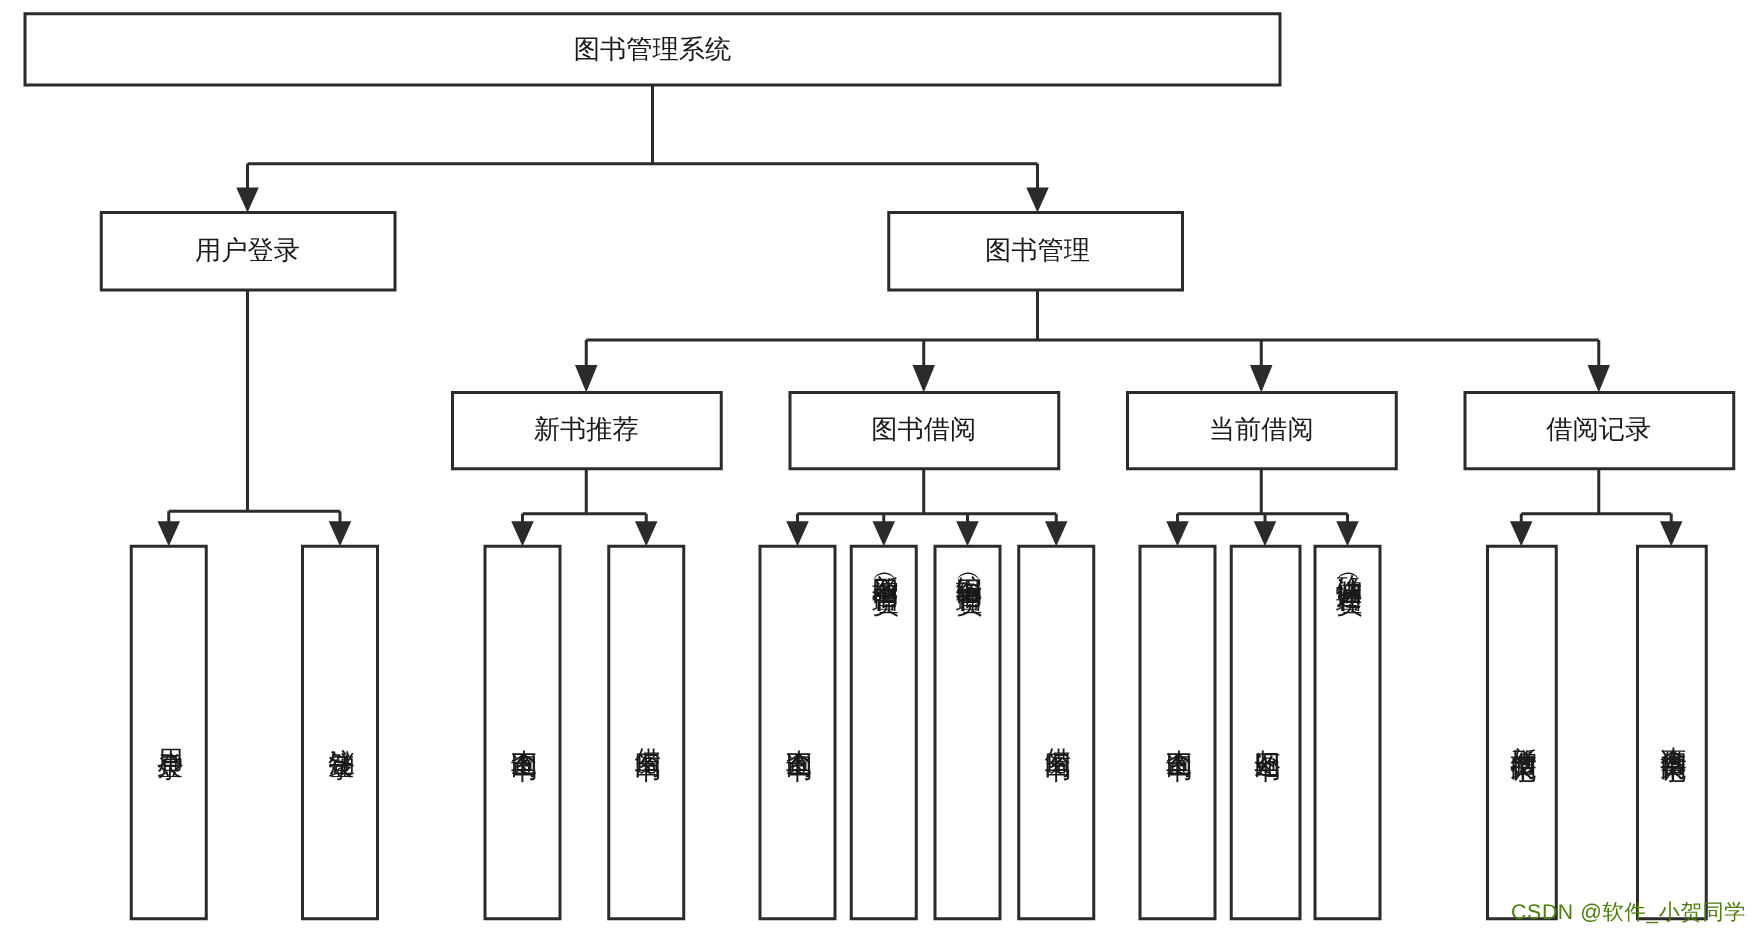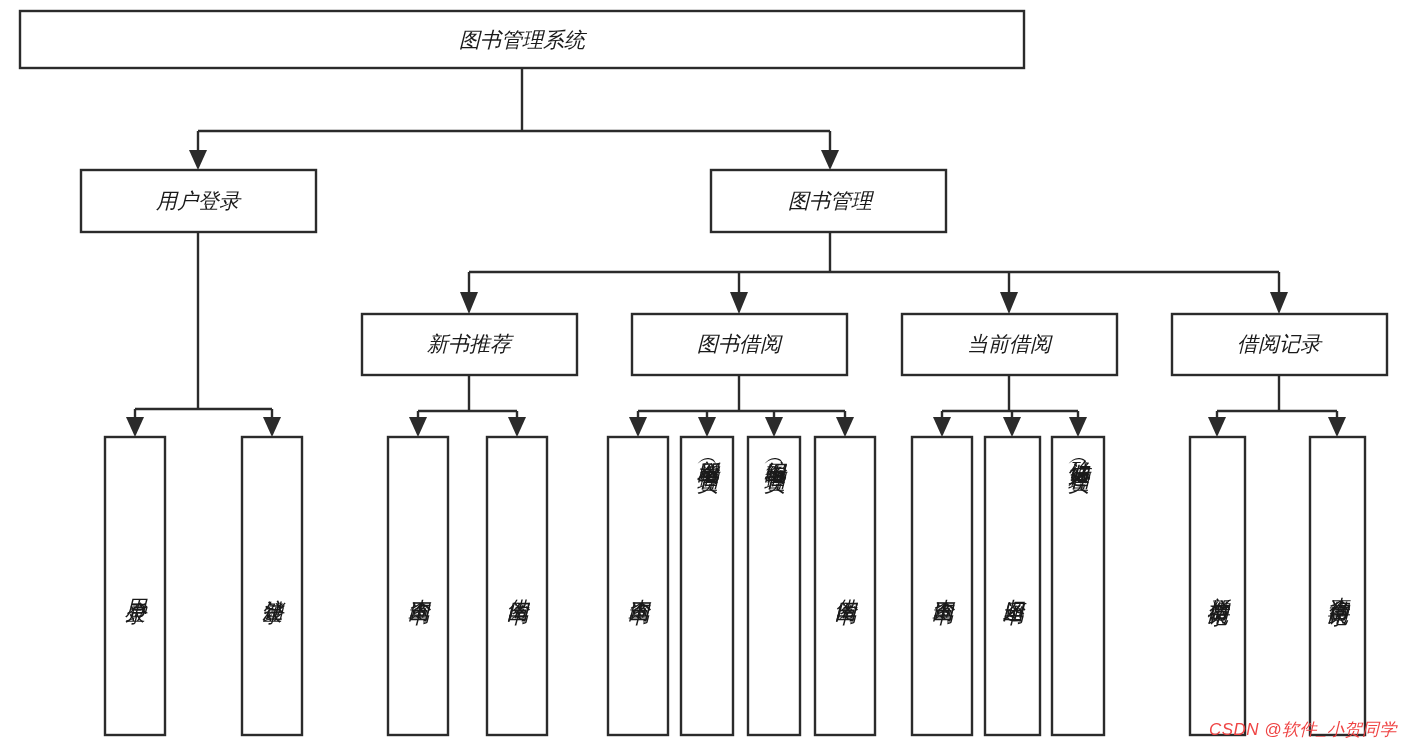--- a/index.html
+++ b/index.html
@@ -11,21 +11,20 @@
     width: 1405px;
     height: 747px;
     font-family: "Liberation Sans", "DejaVu Sans", sans-serif;
     overflow: hidden;
   }
   #diagram-root {
     position: relative;
     width: 1405px;
     height: 747px;
     background: #ffffff;
-    font-style: italic;
   }
   svg.diagram {
     position: absolute;
     left: 0;
     top: 0;
     width: 1405px;
     height: 747px;
     display: block;
   }
   .node-box {
@@ -68,21 +67,21 @@
     color: #1a1a1a;
     white-space: nowrap;
     text-align: center;
   }
   .watermark {
     position: absolute;
     right: 8px;
     bottom: 6px;
     font-family: "Liberation Sans", "DejaVu Sans", sans-serif;
     font-size: 17px;
-    color: #ef4444;
+    color: #4d7c0f;
     white-space: nowrap;
     letter-spacing: 0.5px;
   }
 </style>
 </head>
 <body>
 
 <div id="diagram-root">
 
   <svg class="diagram" viewBox="0 0 1405 747">

